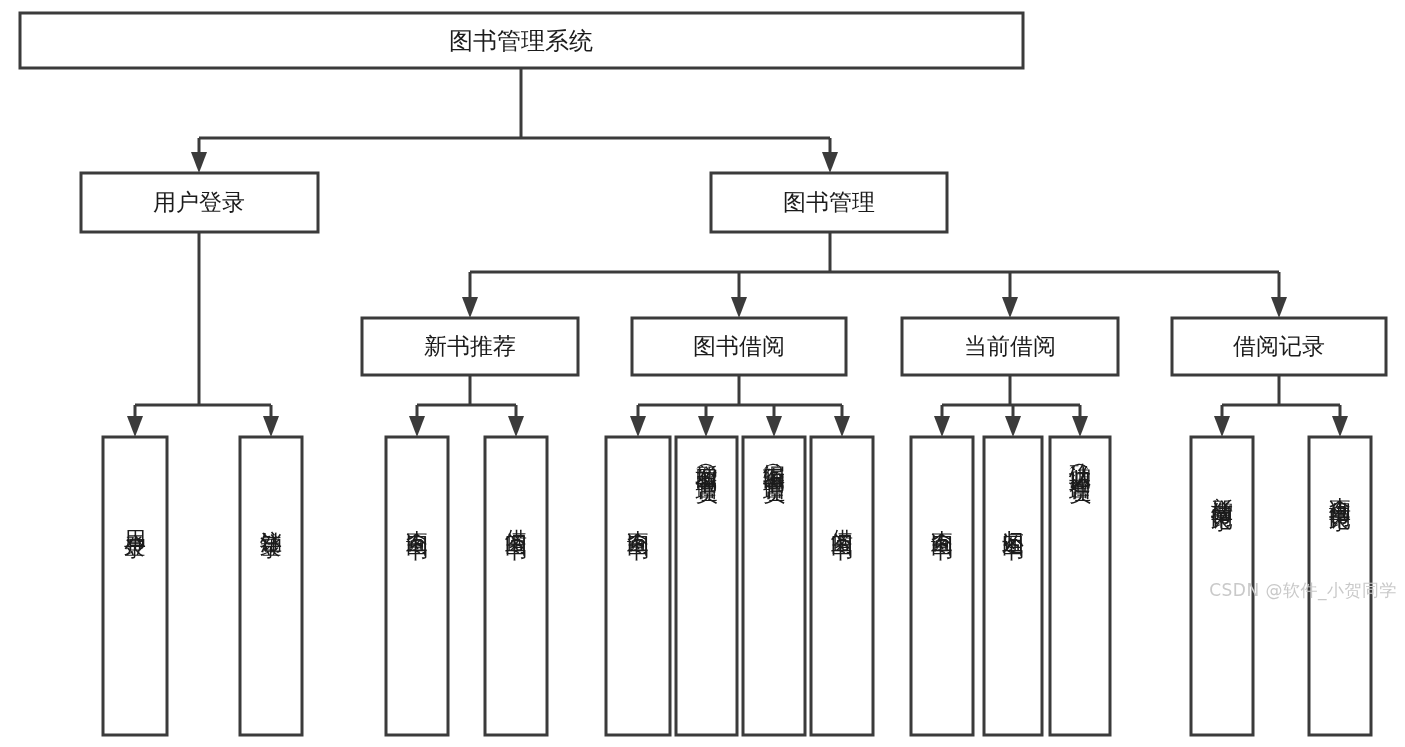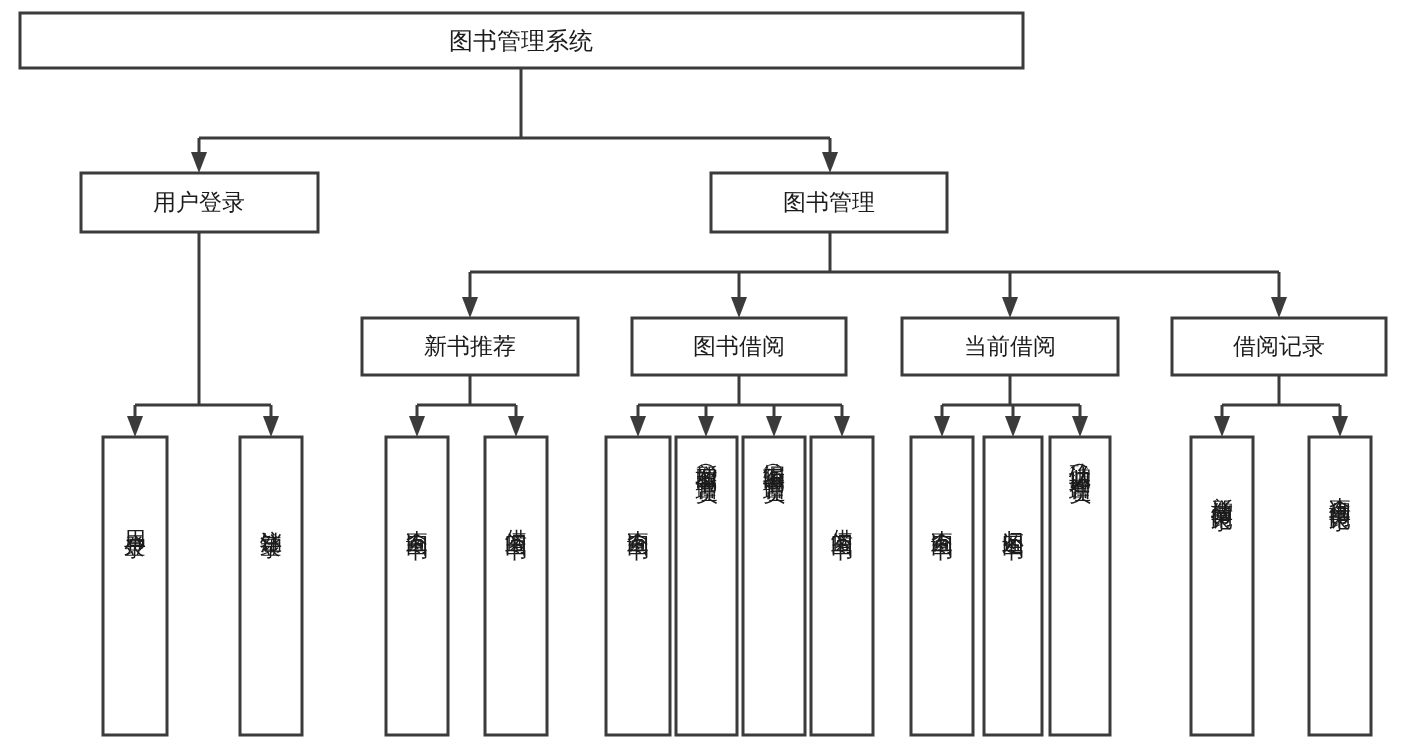--- a/index.html
+++ b/index.html
@@ -233,13 +233,14 @@
   <div class="leaf-label-wrap" style="left:1050px; top:437px; width:60px; height:298px;">
     <span class="leaf-label" style="margin-top:8px;">确认归还（管理员）</span>
   </div>
   <div class="leaf-label-wrap" style="left:1191px; top:437px; width:62px; height:298px;">
     <span class="leaf-label" style="margin-top:42px;">新增借阅记录</span>
   </div>
   <div class="leaf-label-wrap" style="left:1309px; top:437px; width:62px; height:298px;">
     <span class="leaf-label" style="margin-top:42px;">查询借阅记录</span>
   </div>
 
+  <div class="watermark">CSDN @软件_小贺同学</div>
 </div>
 
 </body></html>

